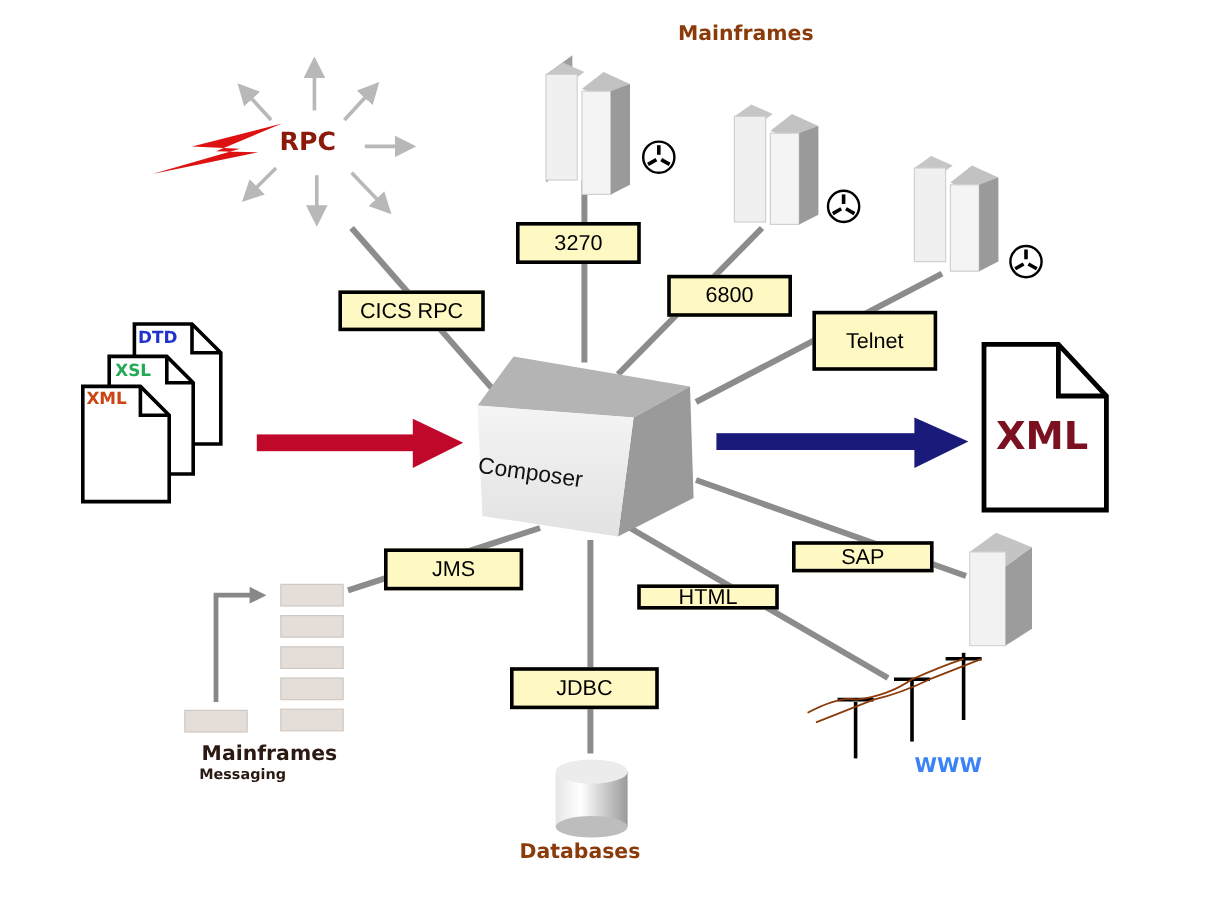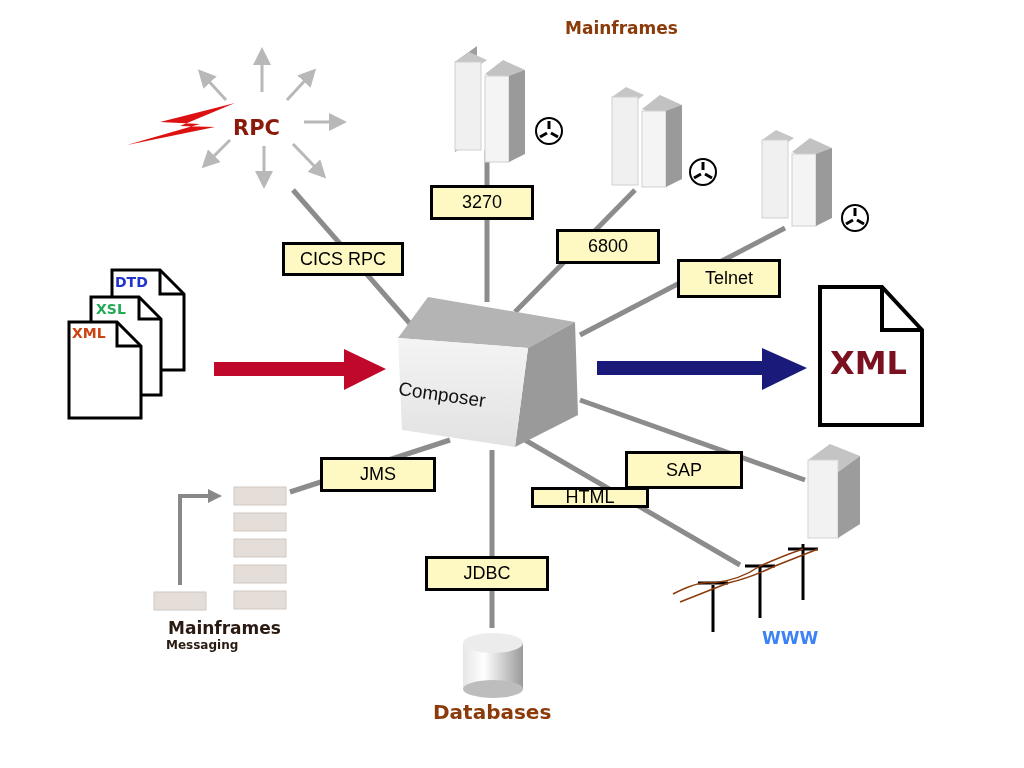--- a/index.html
+++ b/index.html
@@ -178,27 +178,27 @@
   </svg>
 
   <div class="doc-label" style="position:absolute;left:115px;top:274px;font-size:14px;"><span style="color:#2233cc">DTD</span></div>
   <div class="doc-label" style="position:absolute;left:96px;top:301px;font-size:14px;color:#22aa55">XSL</div>
   <div class="doc-label" style="position:absolute;left:72px;top:325px;font-size:14px;color:#cc4411">XML</div>
   <div class="doc-label" style="position:absolute;left:830px;top:344px;font-size:32px;color:#7a1020">XML</div>
 
   <div style="position:absolute;left:400px;top:378px;font-size:19px;color:#111;transform:rotate(8deg);transform-origin:left top;white-space:nowrap;">Composer</div>
 
   <div class="caption" style="left:565px;top:18px;font-size:17px;color:#8b3a0a;">Mainframes</div>
-  <div class="caption" style="left:233px;top:116px;font-size:21px;color:#8b1a0a;text-align:center;">RPC</div>
+  <div class="caption" style="left:233px;top:106px;font-size:21px;color:#8b1a0a;text-align:center;">RPC</div>
   <div class="caption" style="left:168px;top:618px;font-size:17px;color:#2a1a12;">Mainframes</div>
   <div class="caption" style="left:166px;top:638px;font-size:12px;color:#2a1a12;">Messaging</div>
-  <div class="caption" style="left:433px;top:700px;font-size:20px;color:#8b3a0a;">Databases</div>
+  <div class="caption" style="left:433px;top:700px;font-size:17px;color:#8b3a0a;">Databases</div>
   <div class="caption" style="left:762px;top:628px;font-size:17px;color:#3b82f6;">WWW</div>
 
   <div class="proto" style="left:282px;top:242px;width:122px;height:34px;">CICS RPC</div>
   <div class="proto" style="left:430px;top:185px;width:104px;height:35px;">3270</div>
   <div class="proto" style="left:556px;top:229px;width:104px;height:35px;">6800</div>
-  <div class="proto" style="left:677px;top:259px;width:104px;height:39px;">Telnet</div>
+  <div class="proto" style="left:677px;top:259px;width:104px;height:50px;">Telnet</div>
   <div class="proto" style="left:320px;top:457px;width:116px;height:35px;">JMS</div>
   <div class="proto" style="left:425px;top:556px;width:124px;height:35px;">JDBC</div>
   <div class="proto" style="left:531px;top:487px;width:118px;height:21px;">HTML</div>
-  <div class="proto" style="left:625px;top:451px;width:118px;height:38px;">SAP</div>
+  <div class="proto" style="left:660px;top:451px;width:118px;height:26px;">SAP</div>
 </div>
 
 </body></html>

